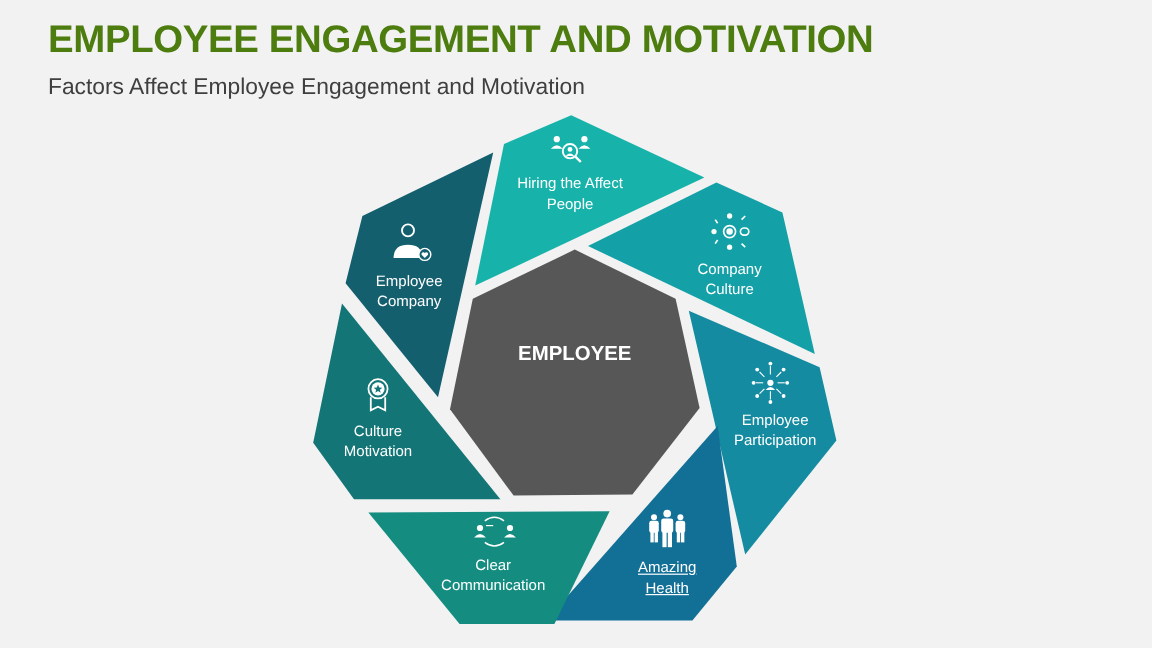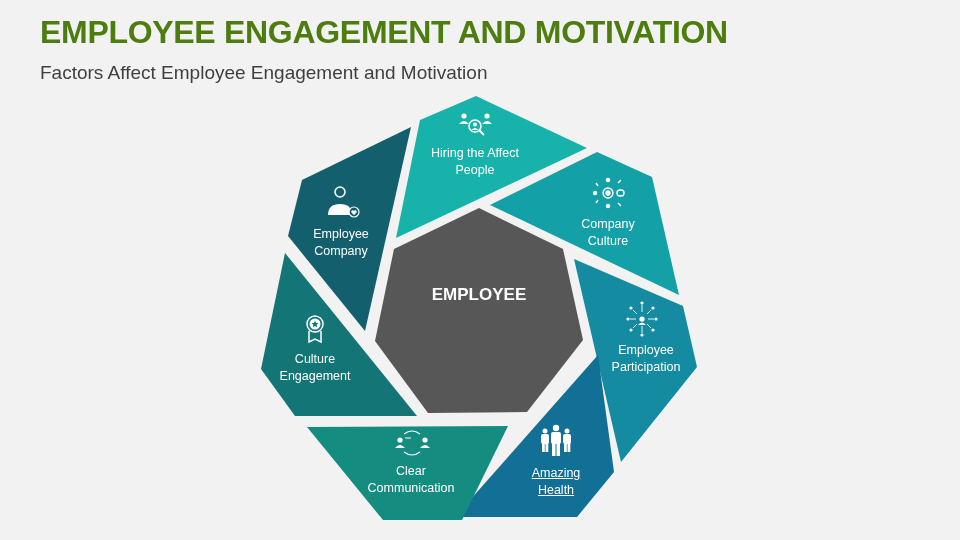--- a/index.html
+++ b/index.html
@@ -131,21 +131,21 @@
 <div class="seg-label" style="left:556px;top:465px;text-decoration:underline;">
   <div>Amazing</div>
   <div>Health</div>
 </div>
 <div class="seg-label" style="left:411px;top:463px;">
   <div>Clear</div>
   <div>Communication</div>
 </div>
 <div class="seg-label" style="left:315px;top:351px;">
   <div>Culture</div>
-  <div>Engagement</div>
+  <div>Motivation</div>
 </div>
 <div class="seg-label" style="left:341px;top:226px;">
   <div>Employee</div>
   <div>Company</div>
 </div>
 
 <div class="center-label" style="left:479px;top:282px;">
   <div>EMPLOYEE</div>
 </div>
 

